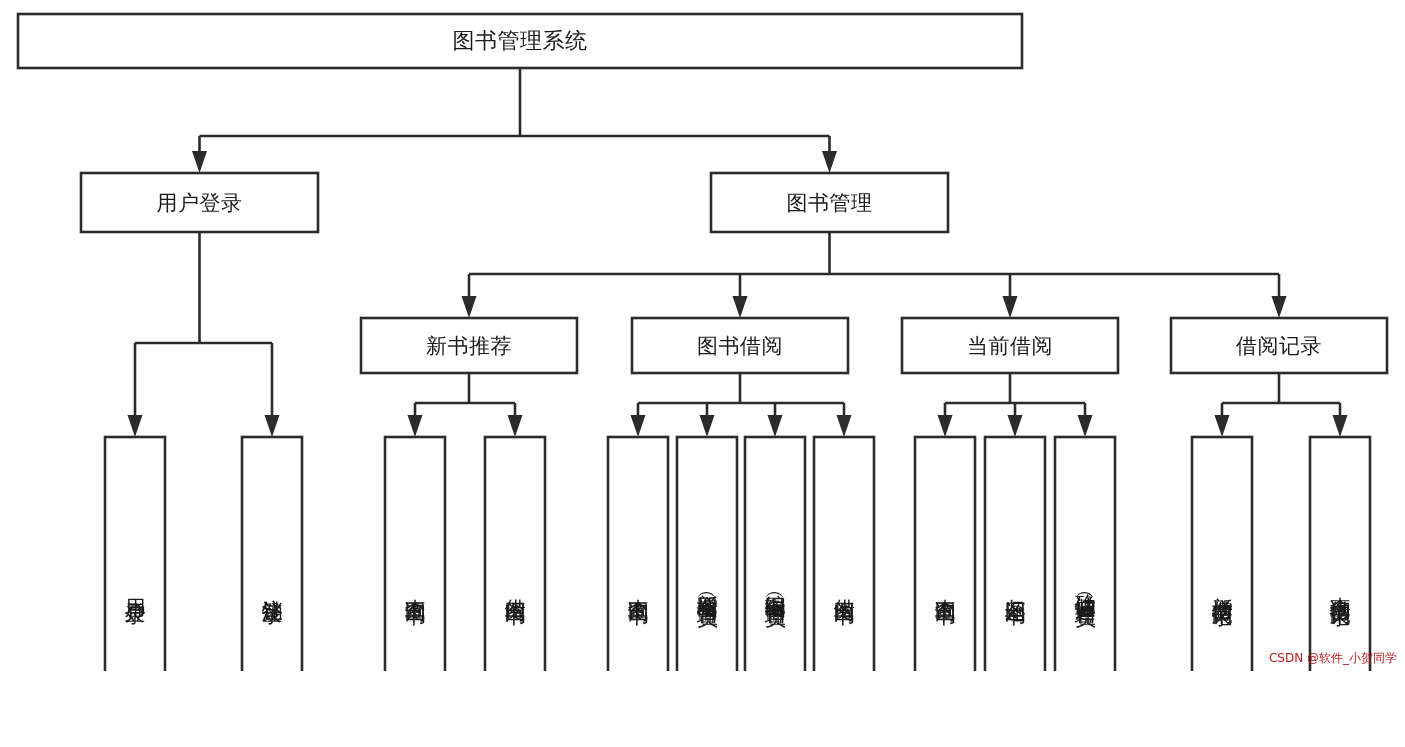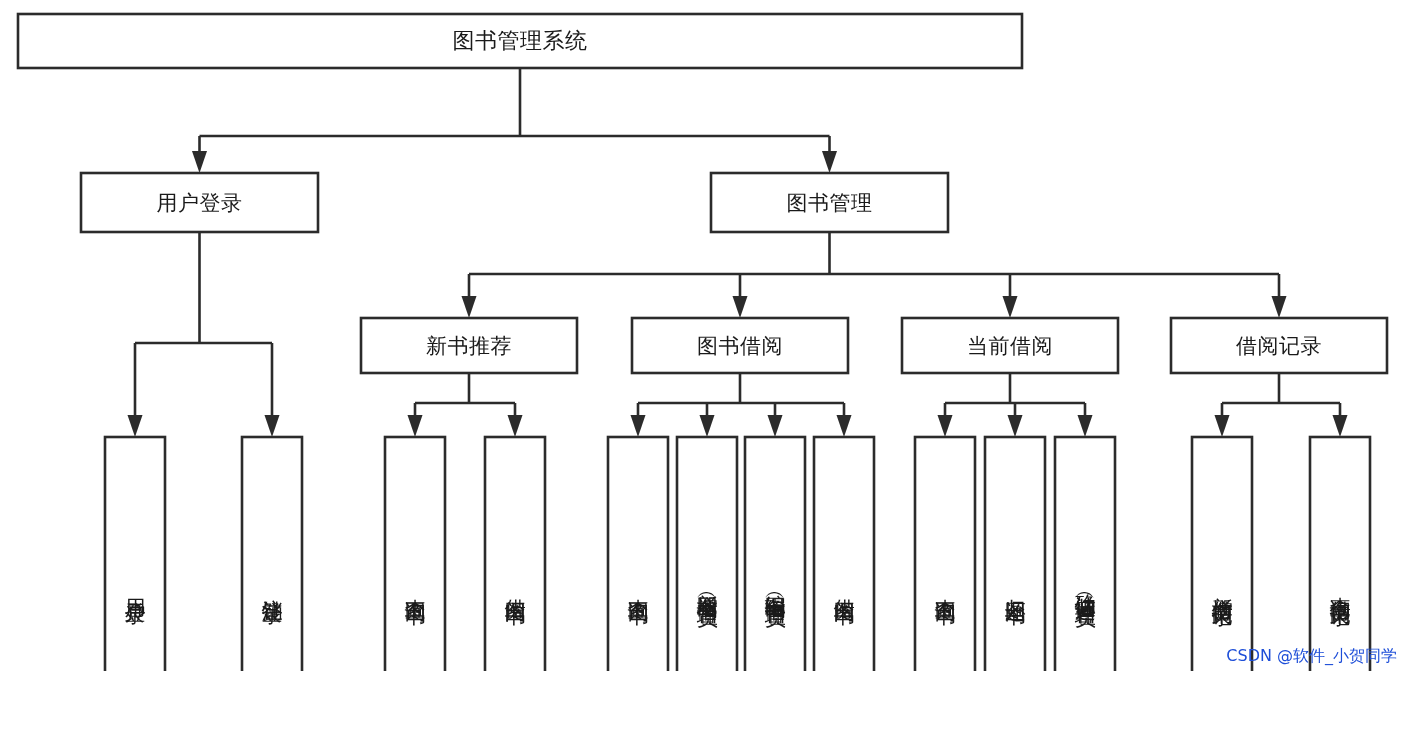--- a/index.html
+++ b/index.html
@@ -73,22 +73,22 @@
     color: #1a1a1a;
     letter-spacing: 2px;
     white-space: nowrap;
     text-align: center;
   }
   .watermark {
     position: absolute;
     right: 8px;
     bottom: 4px;
     font-family: "DejaVu Sans", "Liberation Sans", sans-serif;
-    font-size: 16px;
-    color: #1d4ed8;
+    font-size: 12px;
+    color: #b91c1c;
     white-space: nowrap;
     user-select: none;
     pointer-events: none;
   }
 </style>
 </head>
 <body>
 
 <div id="diagram-root">
 

